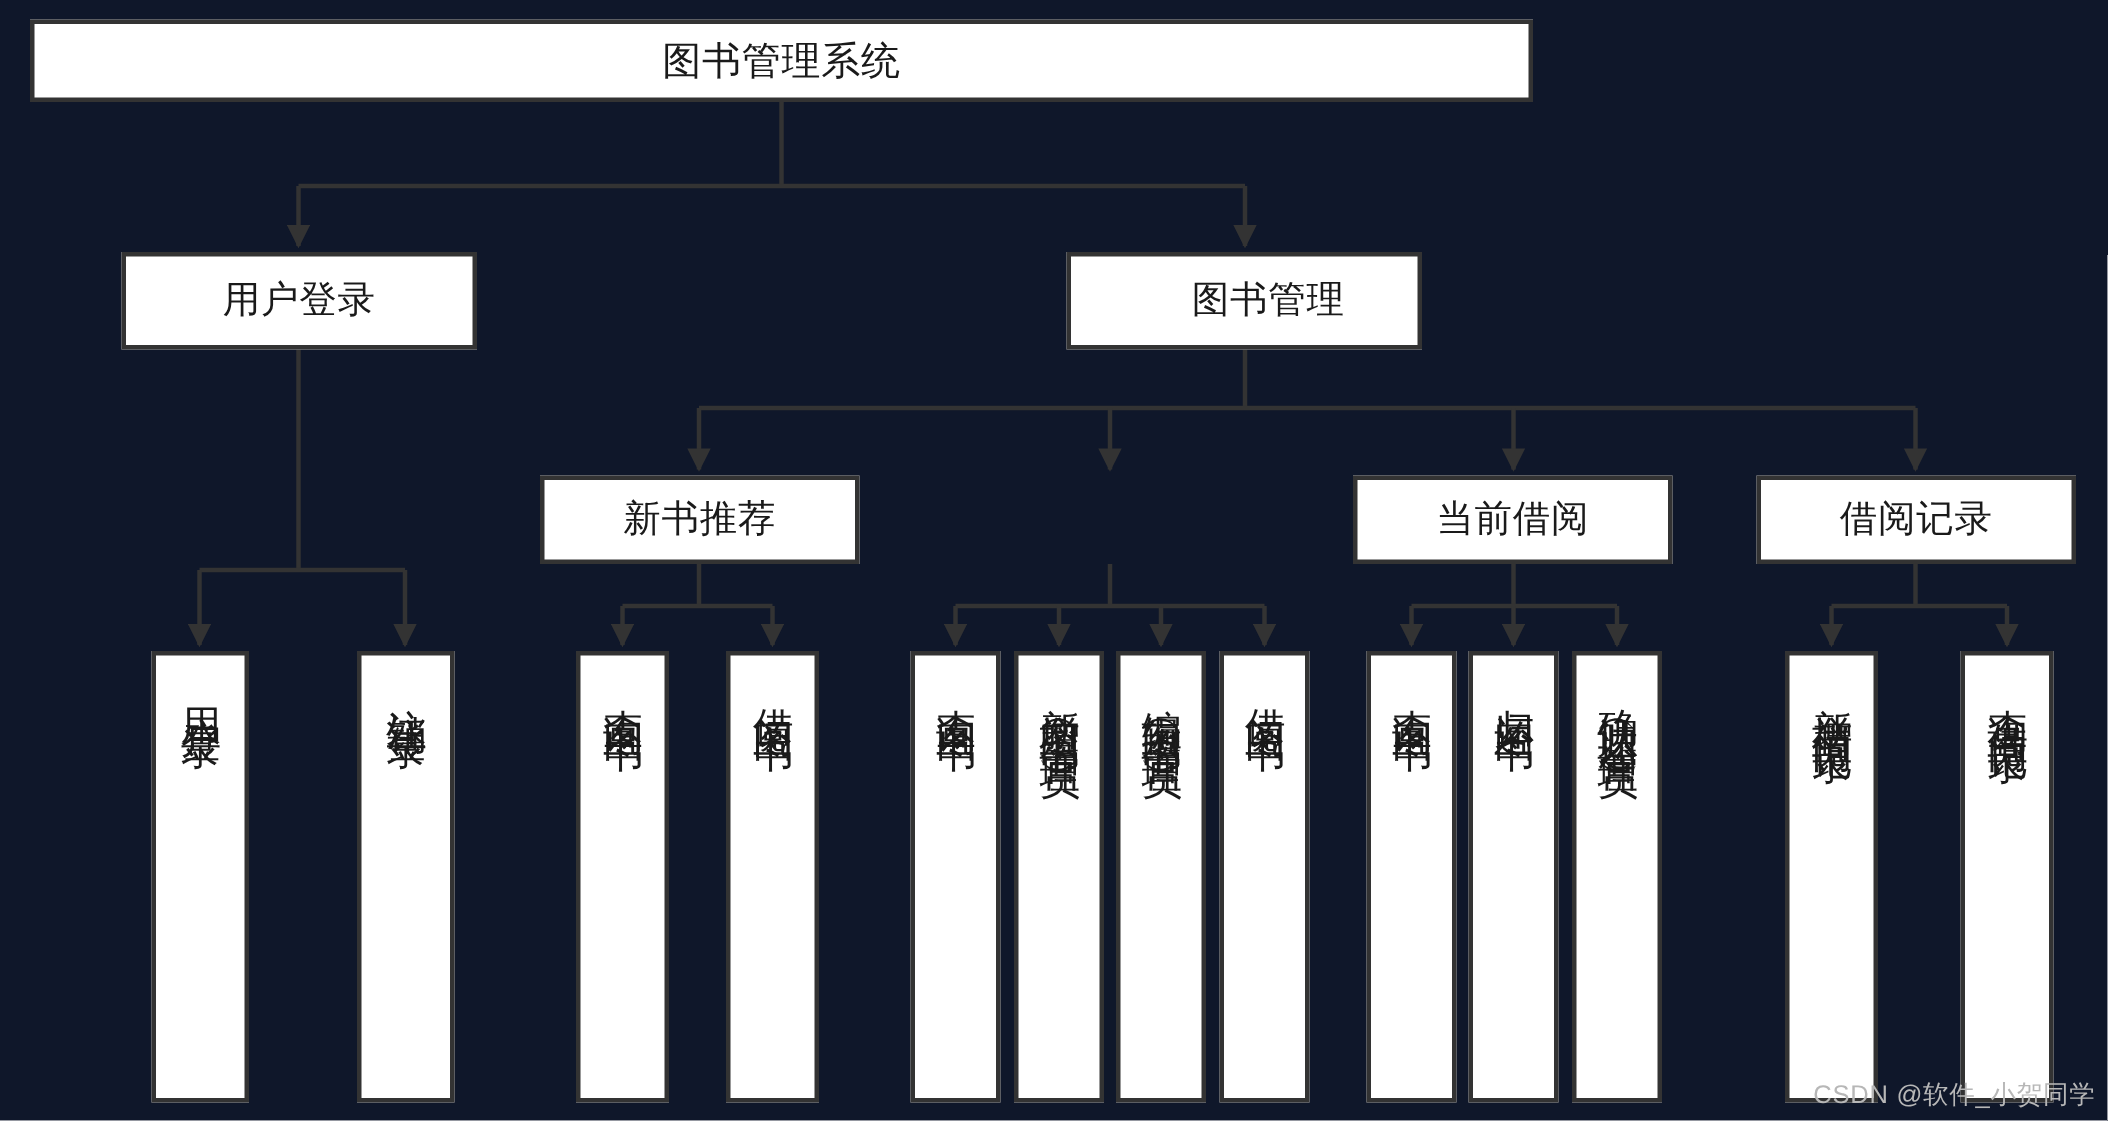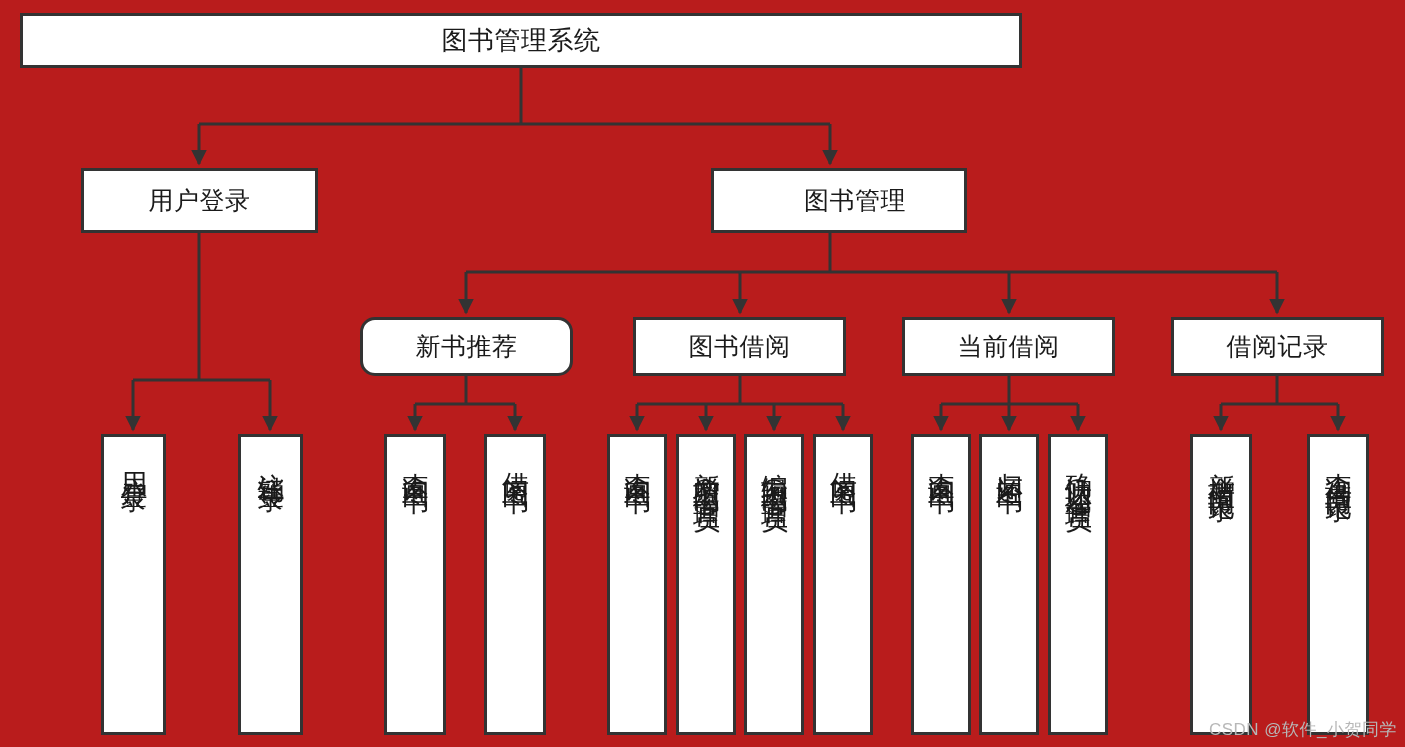--- a/index.html
+++ b/index.html
@@ -8,21 +8,21 @@
     padding: 0;
     background: #ffffff;
   }
   body {
     font-family: "Liberation Sans", "DejaVu Sans", sans-serif;
   }
   #canvas {
     position: relative;
     width: 1405px;
     height: 747px;
-    background: #b91c1c;
+    background: #0f172a;
     overflow: hidden;
   }
   #wires {
     position: absolute;
     left: 0;
     top: 0;
     width: 1405px;
     height: 747px;
     pointer-events: none;
   }
@@ -129,31 +129,28 @@
   </svg>
 
   <div class="node h root" style="left:20px; top:13px; width:1002px; height:55px;">
     <span class="label">图书管理系统</span>
   </div>
 
   <div class="node h" style="left:81px; top:168px; width:237px; height:65px;">
     <span class="label">用户登录</span>
   </div>
 
-  <div class="node h" style="left:711px; top:168px; width:256px; height:65px;padding-left:32px;">
+  <div class="node h" style="left:711px; top:168px; width:237px; height:65px;padding-left:32px;">
     <span class="label">图书管理</span>
   </div>
 
-  <div class="node h" style="left:360px; top:317px; width:213px; height:59px;border-radius:15px;">
+  <div class="node h" style="left:360px; top:317px; width:213px; height:59px;">
     <span class="label">新书推荐</span>
   </div>
 
-  <div class="node h" style="left:633px; top:317px; width:213px; height:59px;">
-    <span class="label">图书借阅</span>
-  </div>
 
   <div class="node h" style="left:1171px; top:317px; width:213px; height:59px;">
     <span class="label">借阅记录</span>
   </div>
 
   <div class="node h" style="left:902px; top:317px; width:213px; height:59px;">
     <span class="label">当前借阅</span>
   </div>
 
   <div class="node v" style="left:101px; top:434px; width:65px; height:301px;">

